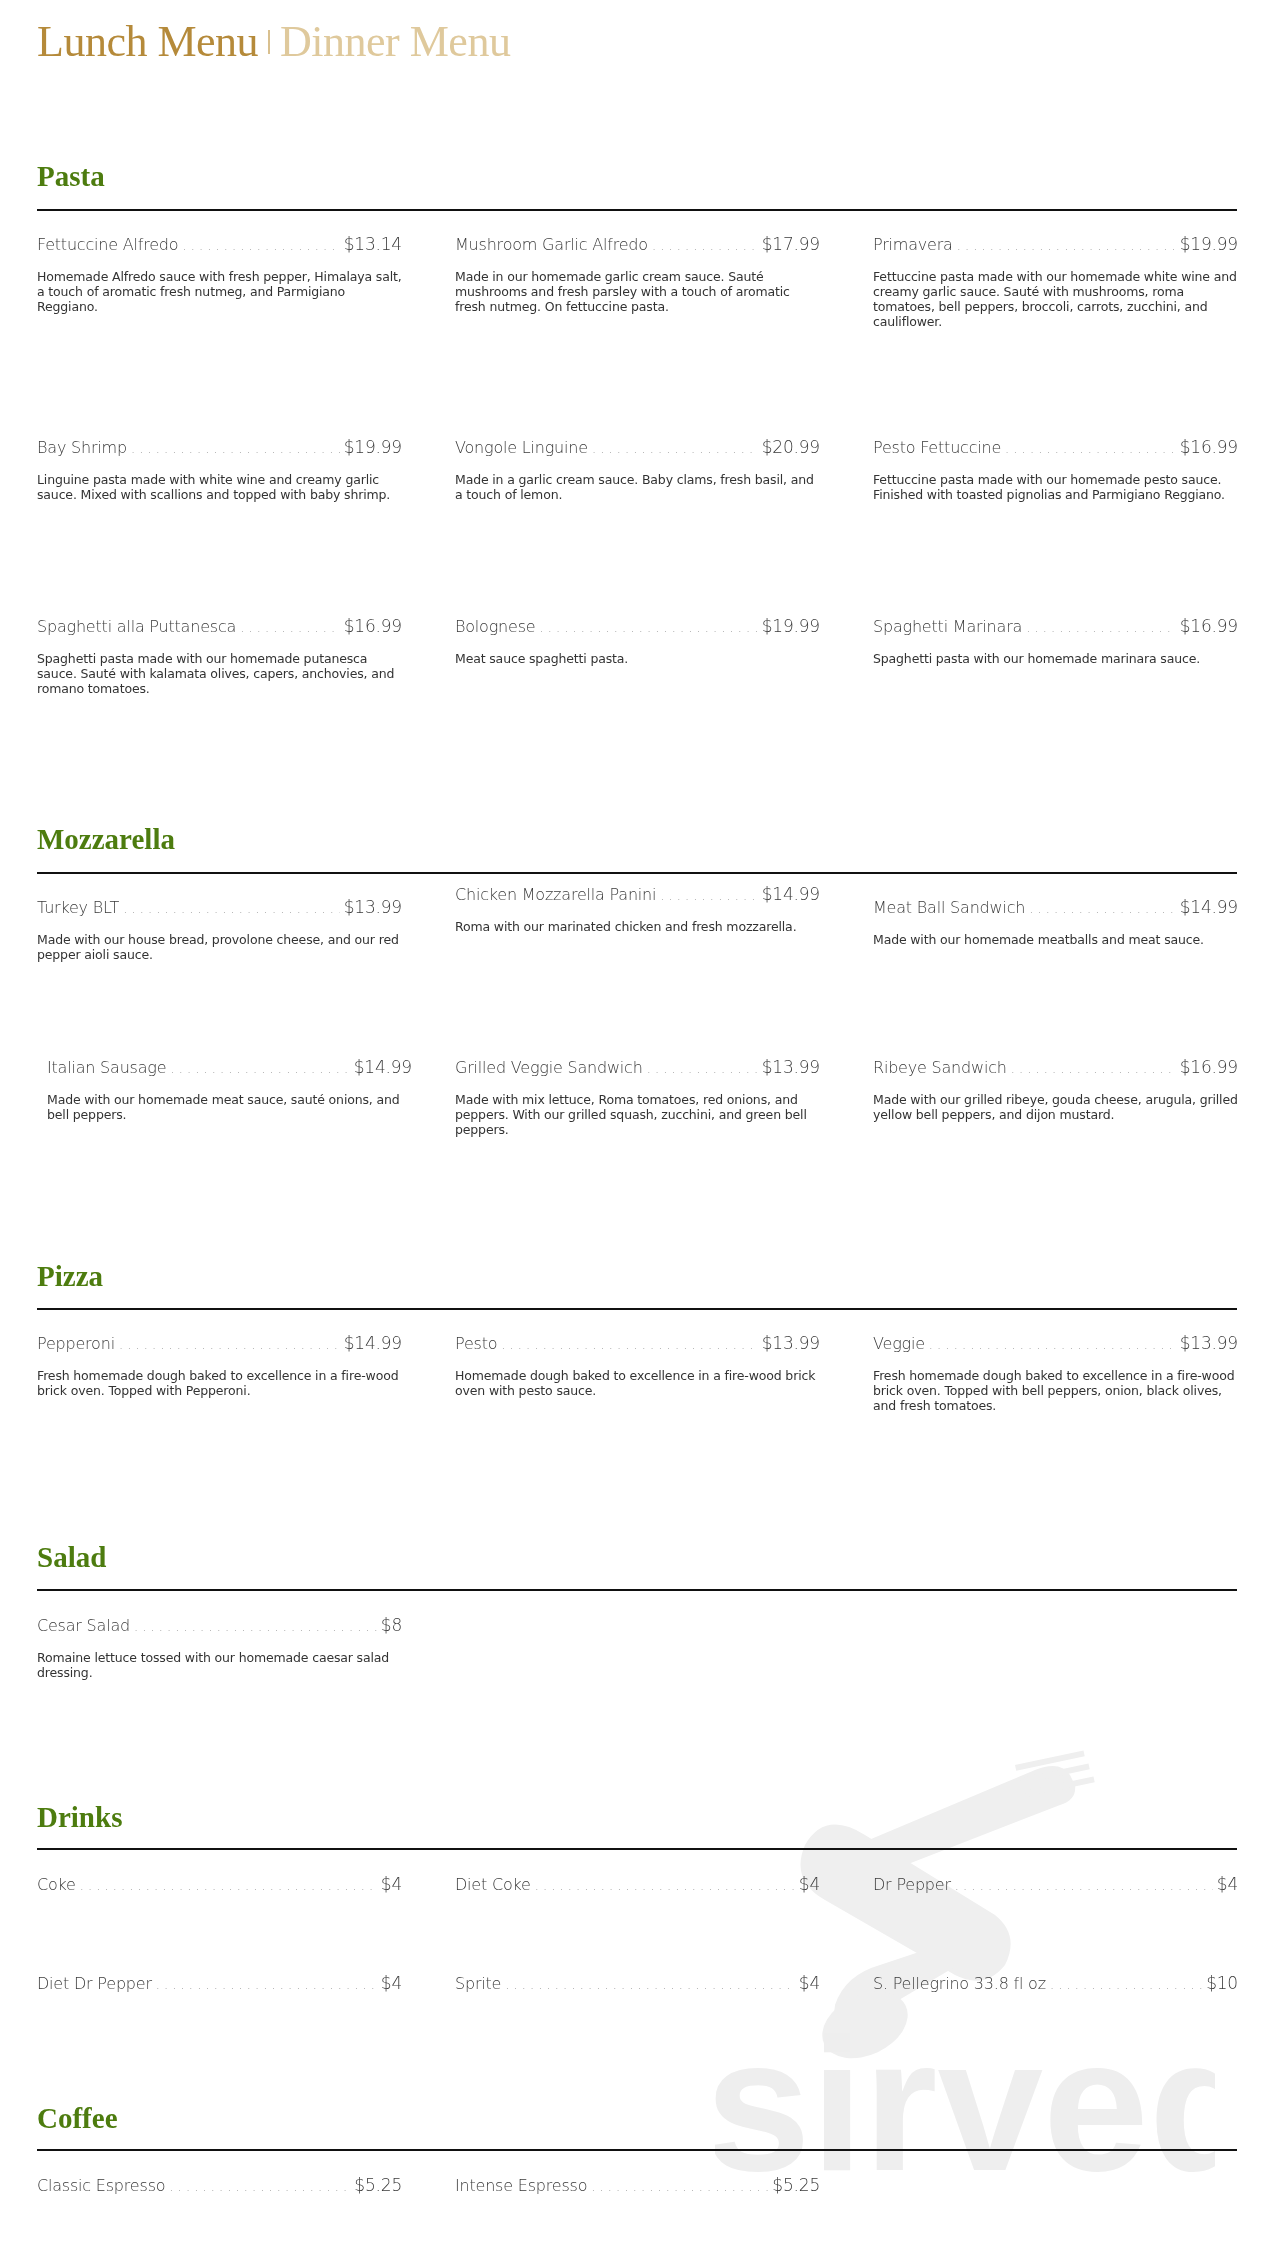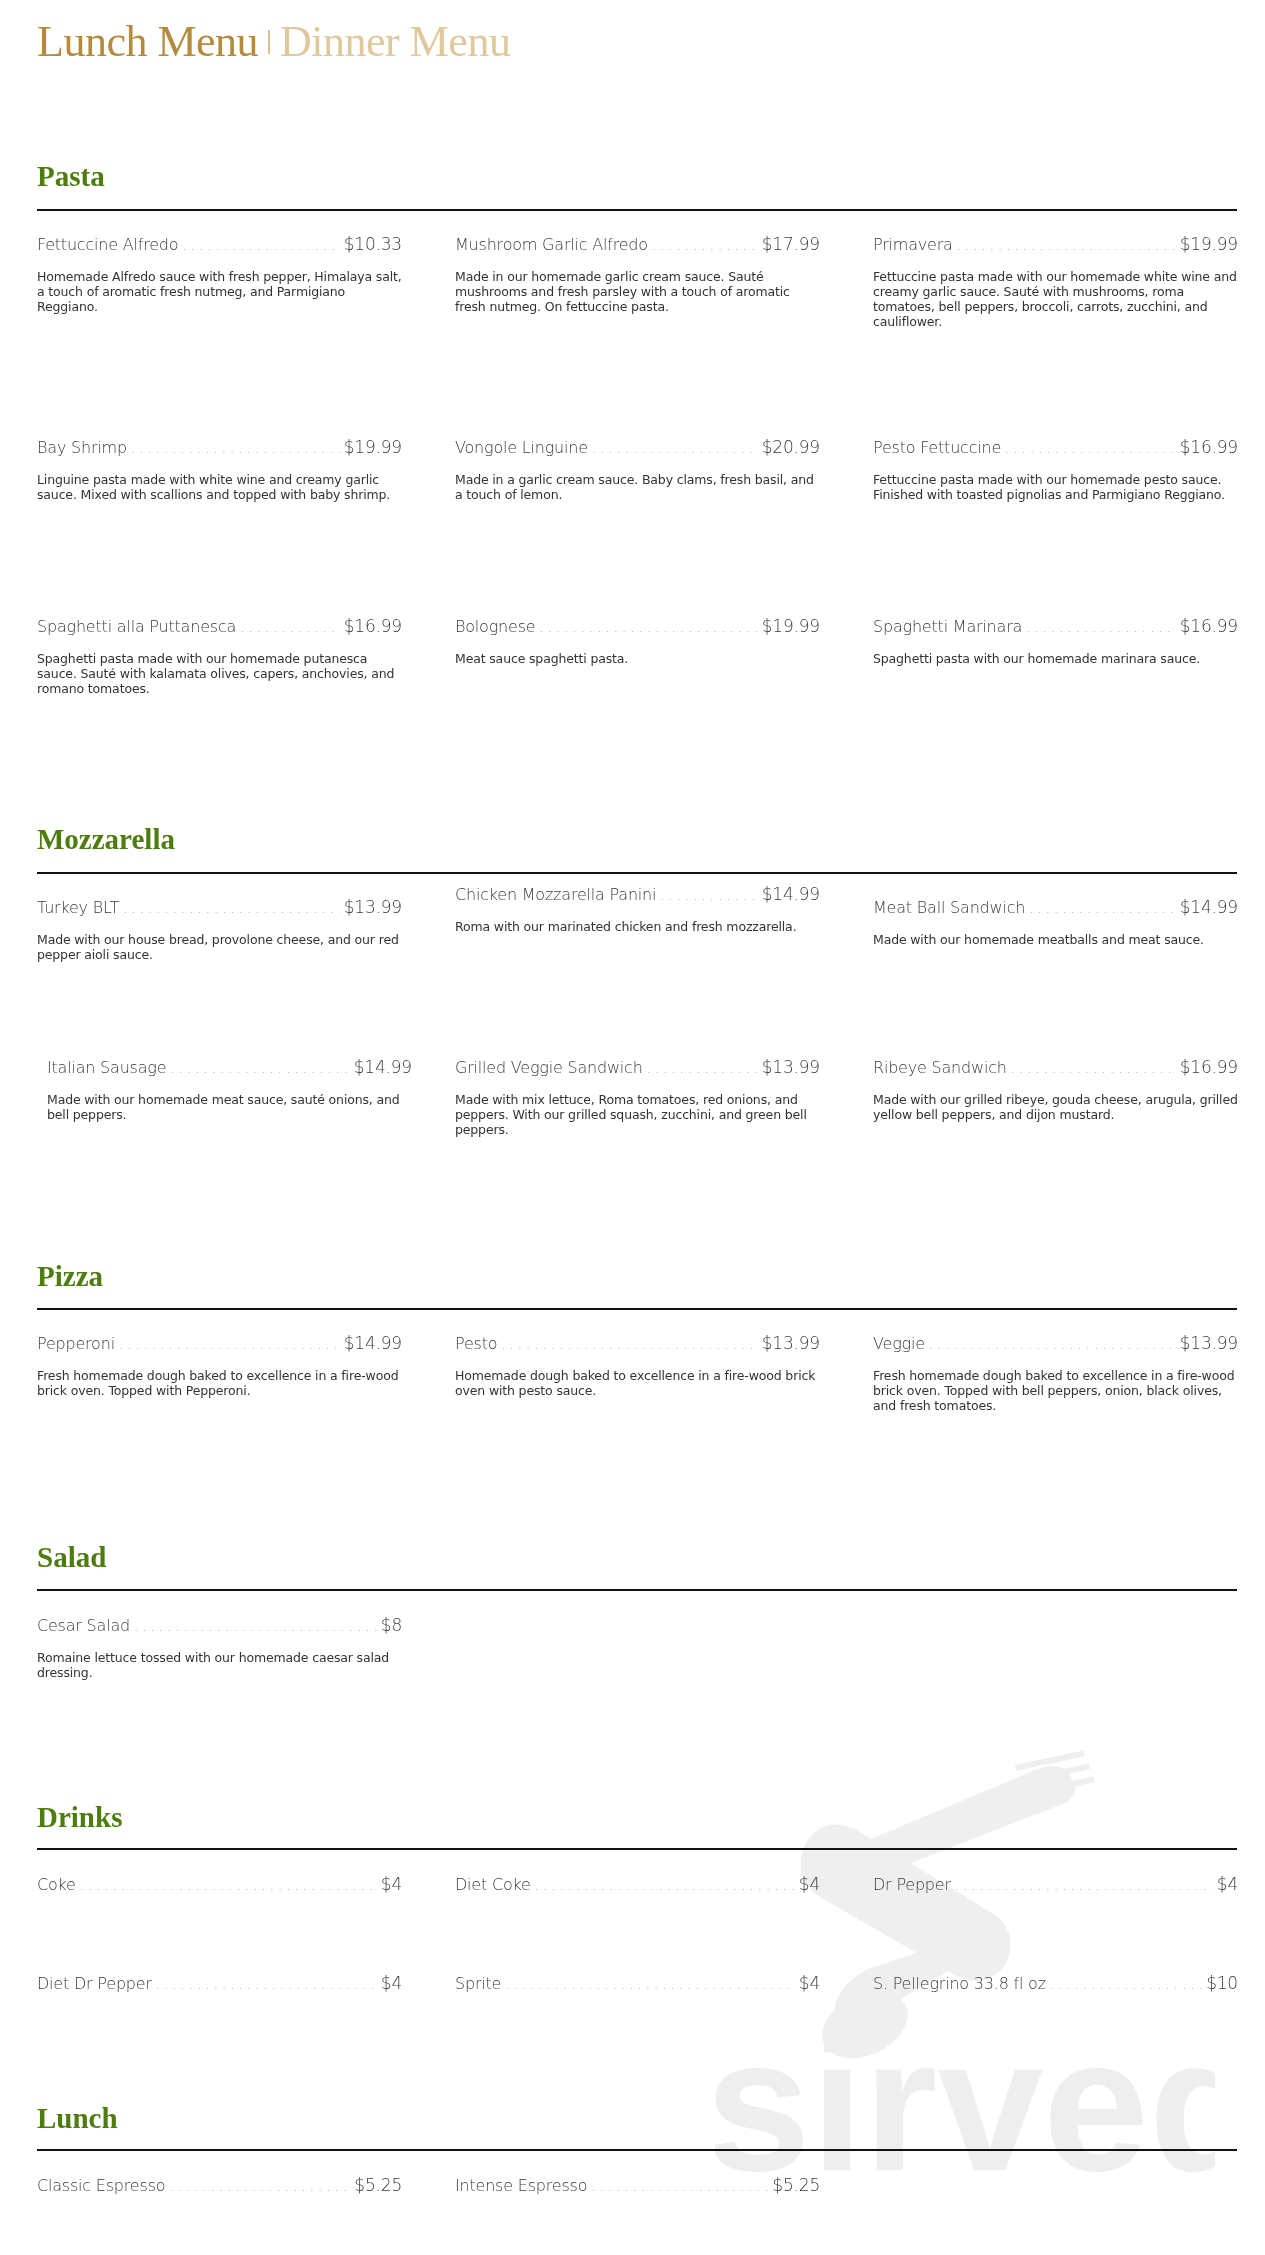--- a/index.html
+++ b/index.html
@@ -42,21 +42,21 @@
 </div>
 
 <div class="section" style="top:158px;">
   <h2 class="section-title" style="top:0;">Pasta</h2>
   <div class="section-rule" style="top:51px;"></div>
 
   <div class="item col1" style="top:75px;">
     <div class="item-head">
         <span class="item-name">Fettuccine Alfredo</span>
         <span class="item-dots"></span>
-        <span class="item-price">$10.33</span>
+        <span class="item-price">$13.14</span>
       </div>
     <div class="item-desc">Homemade Alfredo sauce with fresh pepper, Himalaya salt, a touch of aromatic fresh nutmeg, and Parmigiano Reggiano.</div>
   </div>
   <div class="item col2" style="top:75px;">
     <div class="item-head">
         <span class="item-name">Mushroom Garlic Alfredo</span>
         <span class="item-dots"></span>
         <span class="item-price">$17.99</span>
       </div>
     <div class="item-desc">Made in our homemade garlic cream sauce. Sauté mushrooms and fresh parsley with a touch of aromatic fresh nutmeg. On fettuccine pasta.</div>
@@ -263,21 +263,21 @@
   <div class="item col3" style="top:173px;text-align:right;">
     <div class="item-head">
         <span class="item-name">S. Pellegrino 33.8 fl oz</span>
         <span class="item-dots"></span>
         <span class="item-price">$10</span>
       </div>
   </div>
 </div>
 
 <div class="section" style="top:2100px;">
-  <h2 class="section-title" style="top:0;">Lunch</h2>
+  <h2 class="section-title" style="top:0;">Coffee</h2>
   <div class="section-rule" style="top:49px;"></div>
 
   <div class="item col1" style="top:74px;">
     <div class="item-head">
         <span class="item-name">Classic Espresso</span>
         <span class="item-dots"></span>
         <span class="item-price">$5.25</span>
       </div>
   </div>
   <div class="item col2" style="top:74px;">

